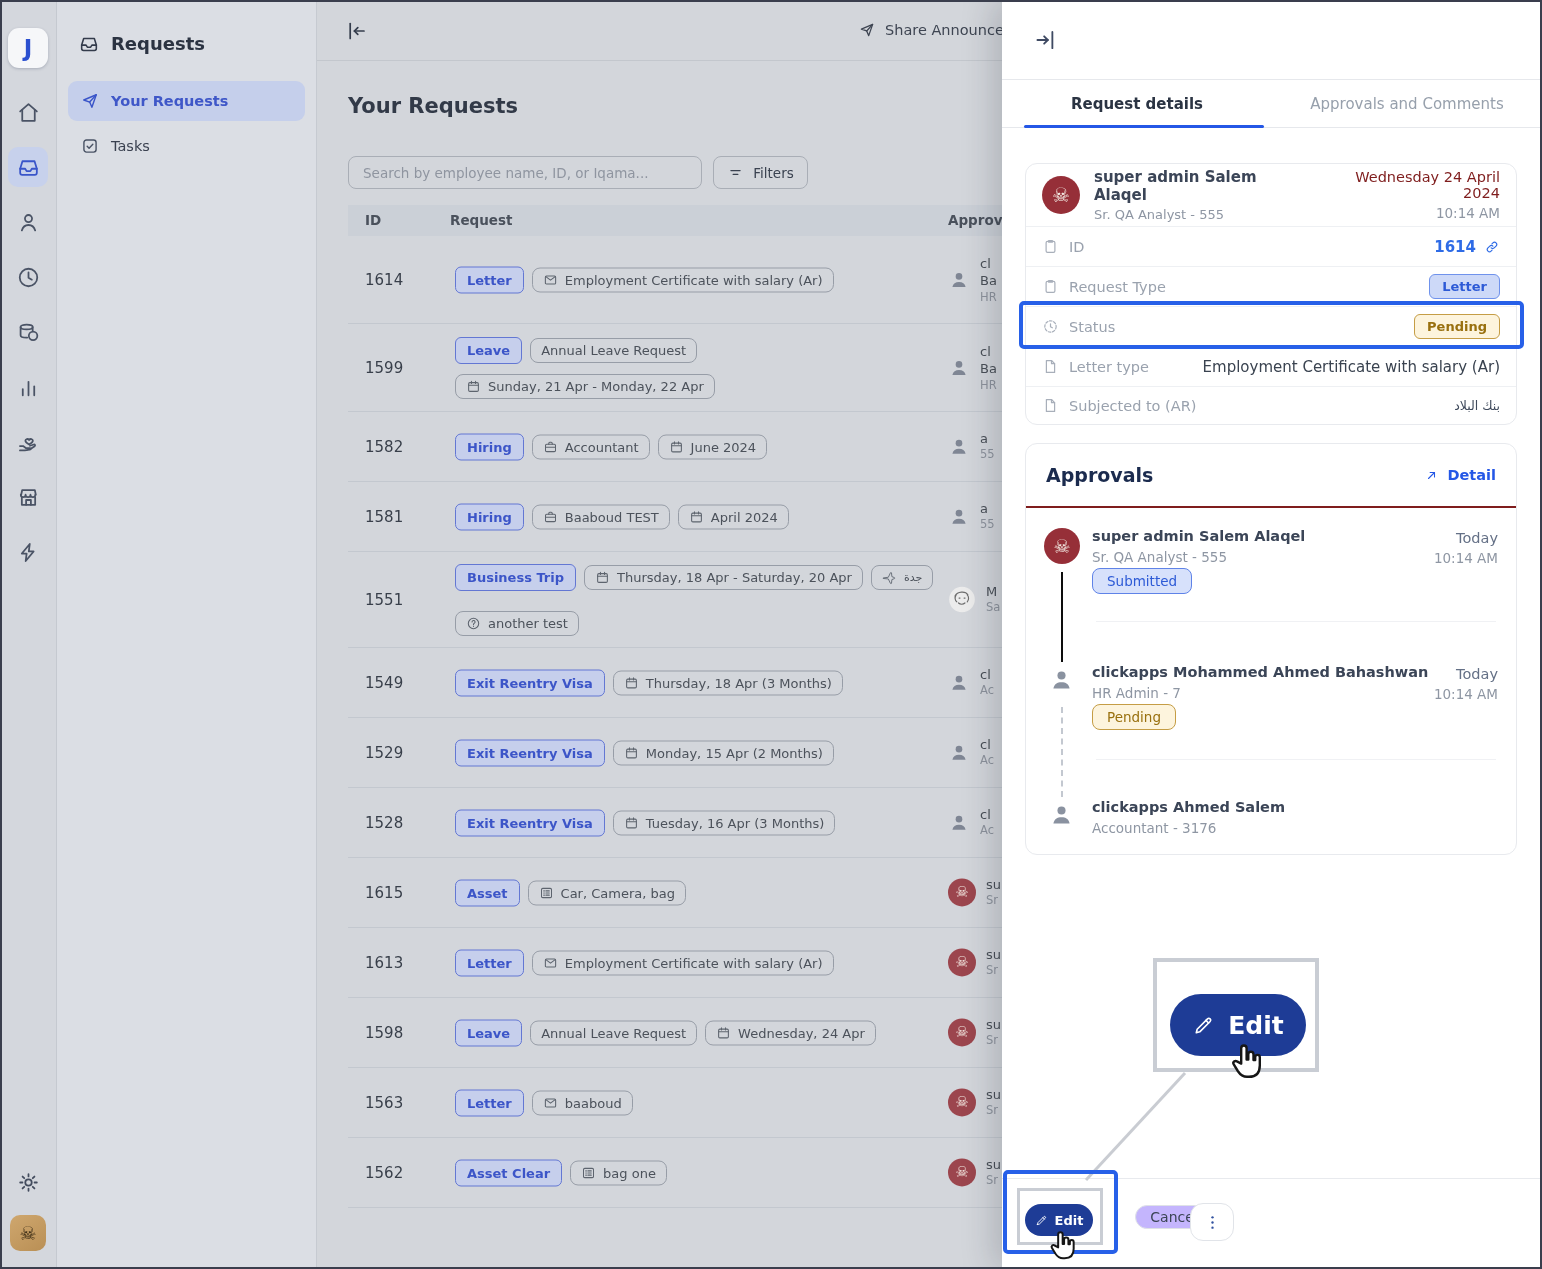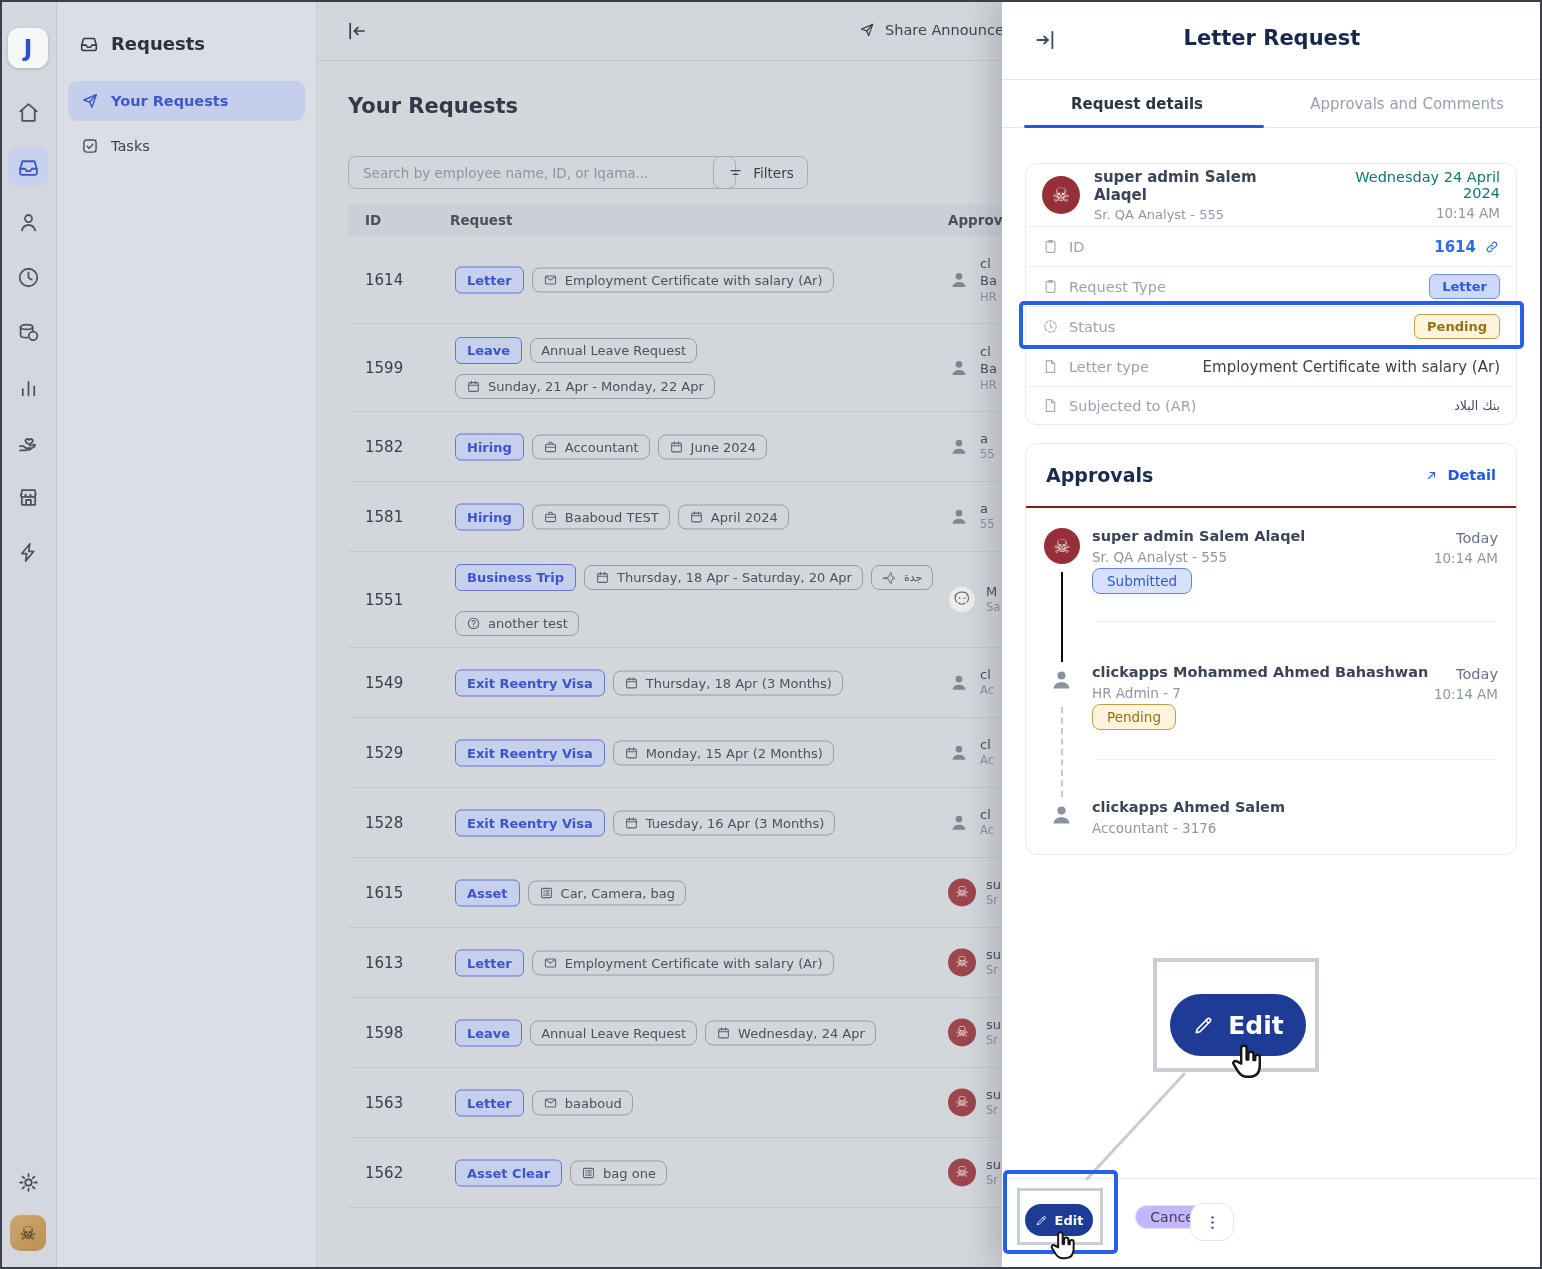--- a/index.html
+++ b/index.html
@@ -45,21 +45,21 @@
   .nav-item.active .nic { color:#3a55c9; }
 
   
   .main { position:absolute; left:317px; top:0; width:1225px; height:100%; background:#d3d6db; z-index:1; }
   .topbar { position:relative; height:61px; border-bottom:1px solid #c3c7cd; }
   .collapse-main { position:absolute; left:28px; top:19px; width:24px; height:24px; color:#343c4c; cursor:pointer; }
   .share { position:absolute; left:541px; top:21px; display:flex; align-items:center; gap:9px;
            font-size:14.5px; color:#3e4552; cursor:pointer; white-space:nowrap; }
   .share .nic { width:18px; height:18px; color:#3e4552; }
   .m-heading { position:absolute; left:31px; top:94px; font-size:21px; font-weight:700; color:#323a48; }
-  .search { position:absolute; left:31px; top:156px; width:388px; height:33px; border:1.4px solid #a9aeb6;
+  .search { position:absolute; left:31px; top:156px; width:354px; height:33px; border:1.4px solid #a9aeb6;
             border-radius:8px; background:transparent; padding:0 14px; font-size:13.5px; color:#3c434f;
             font-family:inherit; outline:none; }
   .search::placeholder { color:#8f95a0; }
   .filters { position:absolute; left:396px; top:156px; width:95px; height:33px; border:1.4px solid #a9aeb6;
              border-radius:8px; display:flex; align-items:center; justify-content:center; gap:9px;
              font-size:13.5px; font-weight:500; color:#3a4250; cursor:pointer; }
   .filters .nic { width:17px; height:17px; color:#3a4250; }
   .table { position:absolute; left:31px; top:205px; width:1160px; }
   .thead { position:relative; height:31px; background:#cbd0d7; font-size:13.5px; font-weight:600; color:#4a515c; }
   .thead span { position:absolute; top:7px; }
@@ -97,21 +97,21 @@
   .p-tab.active { color:#2b3443; font-weight:600; }
   .p-tab.active::after { content:""; position:absolute; left:22px; width:240px; bottom:-1px; height:3px;
            background:#2457e6; border-radius:2px; }
 
   .card1 { position:absolute; left:23px; top:163px; width:492px; border:1px solid #e8eaee; border-radius:12px; }
   .req-head { height:62px; display:flex; align-items:center; padding:0 16px; gap:14px; }
   .req-head .av-red { width:38px; height:38px; font-size:20px; flex:none; }
   .req-name { font-size:15px; font-weight:600; color:#3b4557; }
   .req-role { font-size:13px; color:#8e96a3; margin-top:3px; }
   .req-when { margin-left:auto; text-align:right; }
-  .req-date { font-size:14.5px; color:#0f766e; }
+  .req-date { font-size:14.5px; color:#7f1d1d; }
   .req-time { font-size:13.5px; color:#8e96a3; margin-top:4px; }
   .f-row { display:flex; align-items:center; padding:0 16px; height:40px; border-top:1px solid #eef0f3; }
   .f-row:last-child { height:38px; }
   .f-label { display:flex; align-items:center; gap:10px; font-size:14.5px; color:#9aa2ae; }
   .f-label .fic { width:17px; height:17px; color:#a8afba; flex:none; }
   .f-val { margin-left:auto; display:flex; align-items:center; gap:8px; }
   .link-val { font-size:15px; font-weight:600; color:#2e6be6; cursor:pointer; }
   .link-ic { width:16px; height:16px; color:#2e6be6; }
   .pbadge { font-size:13px; font-weight:600; padding:4px 12px; border-radius:6px; }
   .pbadge.blue { background:#cdd9f8; border:1px solid #6f92ec; color:#2d5ad6; }
@@ -724,21 +724,20 @@
 
 <div class="panel">
   <div class="p-header">
     <span class="collapse-panel">
         <svg viewBox="0 0 24 24" fill="none" stroke="currentColor" stroke-width="1.7" stroke-linecap="round" stroke-linejoin="round">
           <path d="M18.8 4.5v15"></path>
           <path d="M5 12h9.6"></path>
           <path d="M11.2 8.6 14.6 12l-3.4 3.4"></path>
         </svg>
       </span>
-    <div class="p-title">Letter Request</div>
   </div>
   <div class="p-tabs">
     <div class="p-tab active">
       <span>Request details</span>
     </div>
     <div class="p-tab">
       <span>Approvals and Comments</span>
     </div>
   </div>
 

